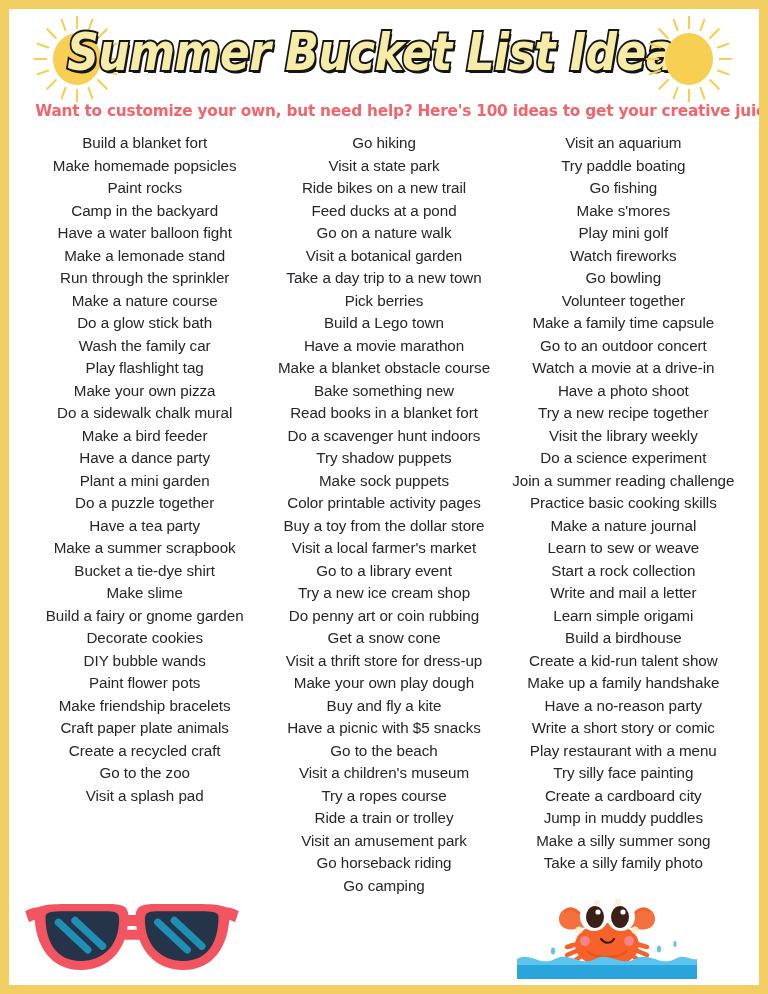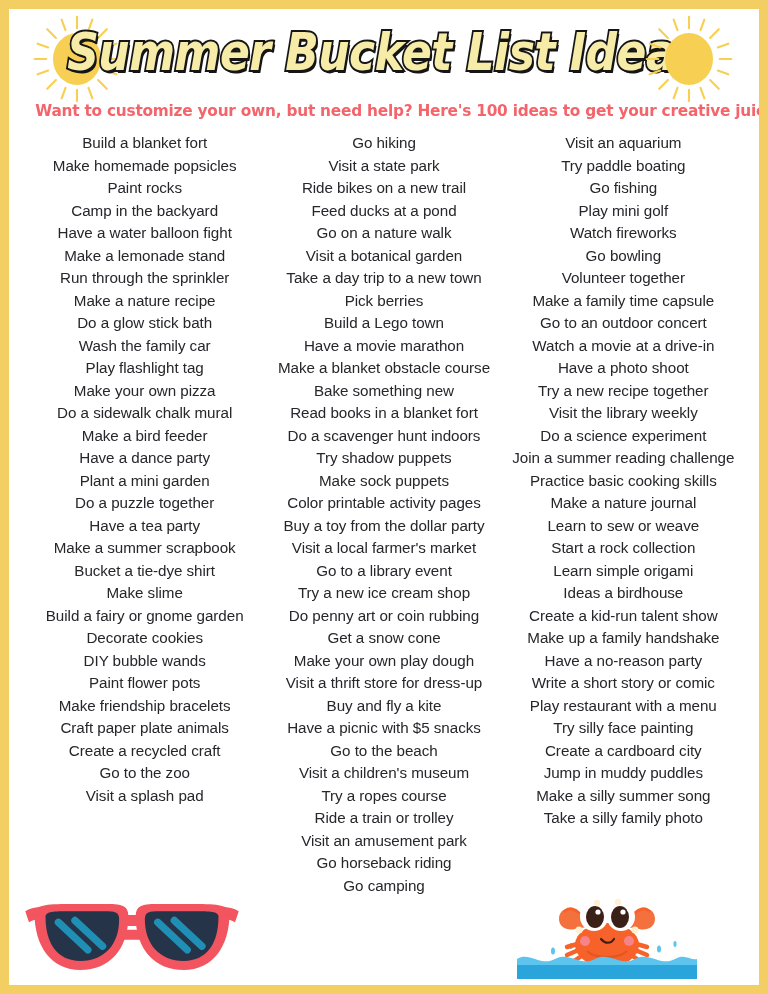--- a/index.html
+++ b/index.html
@@ -175,21 +175,21 @@
 
     <div id="columns">
       <div class="column">
           <div class="list-item">Build a blanket fort</div>
           <div class="list-item">Make homemade popsicles</div>
           <div class="list-item">Paint rocks</div>
           <div class="list-item">Camp in the backyard</div>
           <div class="list-item">Have a water balloon fight</div>
           <div class="list-item">Make a lemonade stand</div>
           <div class="list-item">Run through the sprinkler</div>
-          <div class="list-item">Make a nature recipe</div>
+          <div class="list-item">Make a nature course</div>
           <div class="list-item">Do a glow stick bath</div>
           <div class="list-item">Wash the family car</div>
           <div class="list-item">Play flashlight tag</div>
           <div class="list-item">Make your own pizza</div>
           <div class="list-item">Do a sidewalk chalk mural</div>
           <div class="list-item">Make a bird feeder</div>
           <div class="list-item">Have a dance party</div>
           <div class="list-item">Plant a mini garden</div>
           <div class="list-item">Do a puzzle together</div>
           <div class="list-item">Have a tea party</div>
@@ -217,60 +217,62 @@
           <div class="list-item">Pick berries</div>
           <div class="list-item">Build a Lego town</div>
           <div class="list-item">Have a movie marathon</div>
           <div class="list-item">Make a blanket obstacle course</div>
           <div class="list-item">Bake something new</div>
           <div class="list-item">Read books in a blanket fort</div>
           <div class="list-item">Do a scavenger hunt indoors</div>
           <div class="list-item">Try shadow puppets</div>
           <div class="list-item">Make sock puppets</div>
           <div class="list-item">Color printable activity pages</div>
-          <div class="list-item">Buy a toy from the dollar party</div>
+          <div class="list-item">Buy a toy from the dollar store</div>
           <div class="list-item">Visit a local farmer's market</div>
           <div class="list-item">Go to a library event</div>
           <div class="list-item">Try a new ice cream shop</div>
           <div class="list-item">Do penny art or coin rubbing</div>
           <div class="list-item">Get a snow cone</div>
+          <div class="list-item">Visit a thrift store for dress-up</div>
           <div class="list-item">Make your own play dough</div>
-          <div class="list-item">Visit a thrift store for dress-up</div>
           <div class="list-item">Buy and fly a kite</div>
           <div class="list-item">Have a picnic with $5 snacks</div>
           <div class="list-item">Go to the beach</div>
           <div class="list-item">Visit a children's museum</div>
           <div class="list-item">Try a ropes course</div>
           <div class="list-item">Ride a train or trolley</div>
           <div class="list-item">Visit an amusement park</div>
           <div class="list-item">Go horseback riding</div>
           <div class="list-item">Go camping</div>
         </div>
       <div class="column">
           <div class="list-item">Visit an aquarium</div>
           <div class="list-item">Try paddle boating</div>
           <div class="list-item">Go fishing</div>
+          <div class="list-item">Make s'mores</div>
           <div class="list-item">Play mini golf</div>
           <div class="list-item">Watch fireworks</div>
           <div class="list-item">Go bowling</div>
           <div class="list-item">Volunteer together</div>
           <div class="list-item">Make a family time capsule</div>
           <div class="list-item">Go to an outdoor concert</div>
           <div class="list-item">Watch a movie at a drive-in</div>
           <div class="list-item">Have a photo shoot</div>
           <div class="list-item">Try a new recipe together</div>
           <div class="list-item">Visit the library weekly</div>
           <div class="list-item">Do a science experiment</div>
           <div class="list-item">Join a summer reading challenge</div>
           <div class="list-item">Practice basic cooking skills</div>
           <div class="list-item">Make a nature journal</div>
           <div class="list-item">Learn to sew or weave</div>
           <div class="list-item">Start a rock collection</div>
+          <div class="list-item">Write and mail a letter</div>
           <div class="list-item">Learn simple origami</div>
-          <div class="list-item">Ideas a birdhouse</div>
+          <div class="list-item">Build a birdhouse</div>
           <div class="list-item">Create a kid-run talent show</div>
           <div class="list-item">Make up a family handshake</div>
           <div class="list-item">Have a no-reason party</div>
           <div class="list-item">Write a short story or comic</div>
           <div class="list-item">Play restaurant with a menu</div>
           <div class="list-item">Try silly face painting</div>
           <div class="list-item">Create a cardboard city</div>
           <div class="list-item">Jump in muddy puddles</div>
           <div class="list-item">Make a silly summer song</div>
           <div class="list-item">Take a silly family photo</div>

